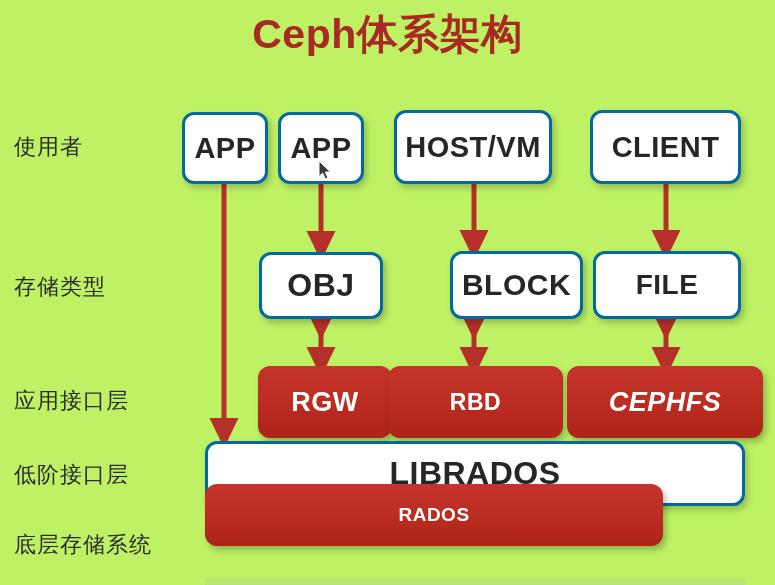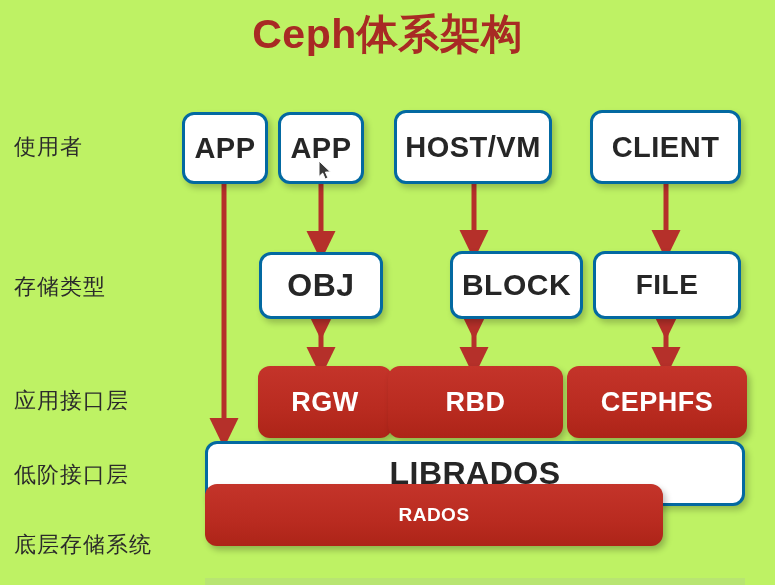--- a/index.html
+++ b/index.html
@@ -153,24 +153,24 @@
   <div class="node white" style="left:408px;top:251px;width:133px;height:68px;font-size:30px;margin-left:42px;">
     <span>BLOCK</span>
   </div>
   <div class="node white" style="left:593px;top:251px;width:148px;height:68px;font-size:28px;">
     <span>FILE</span>
   </div>
 
   <div class="node red" style="left:258px;top:366px;width:134px;height:72px;font-size:27px;">
     <span>RGW</span>
   </div>
-  <div class="node red" style="left:388px;top:366px;width:175px;height:72px;font-size:27px;">
+  <div class="node red" style="left:388px;top:366px;width:175px;height:72px;font-size:23px;">
     <span>RBD</span>
   </div>
-  <div class="node red" style="left:567px;top:366px;width:180px;height:72px;font-size:27px;">
+  <div class="node red" style="left:567px;top:366px;width:196px;height:72px;font-size:27px;font-style:italic;">
     <span>CEPHFS</span>
   </div>
 
   <div class="node white" style="left:205px;top:441px;width:540px;height:65px;font-size:32px;">
     <span>LIBRADOS</span>
   </div>
 
   <div class="node red" style="left:205px;top:484px;width:458px;height:62px;font-size:19px;">
     <span>RADOS</span>
   </div>

